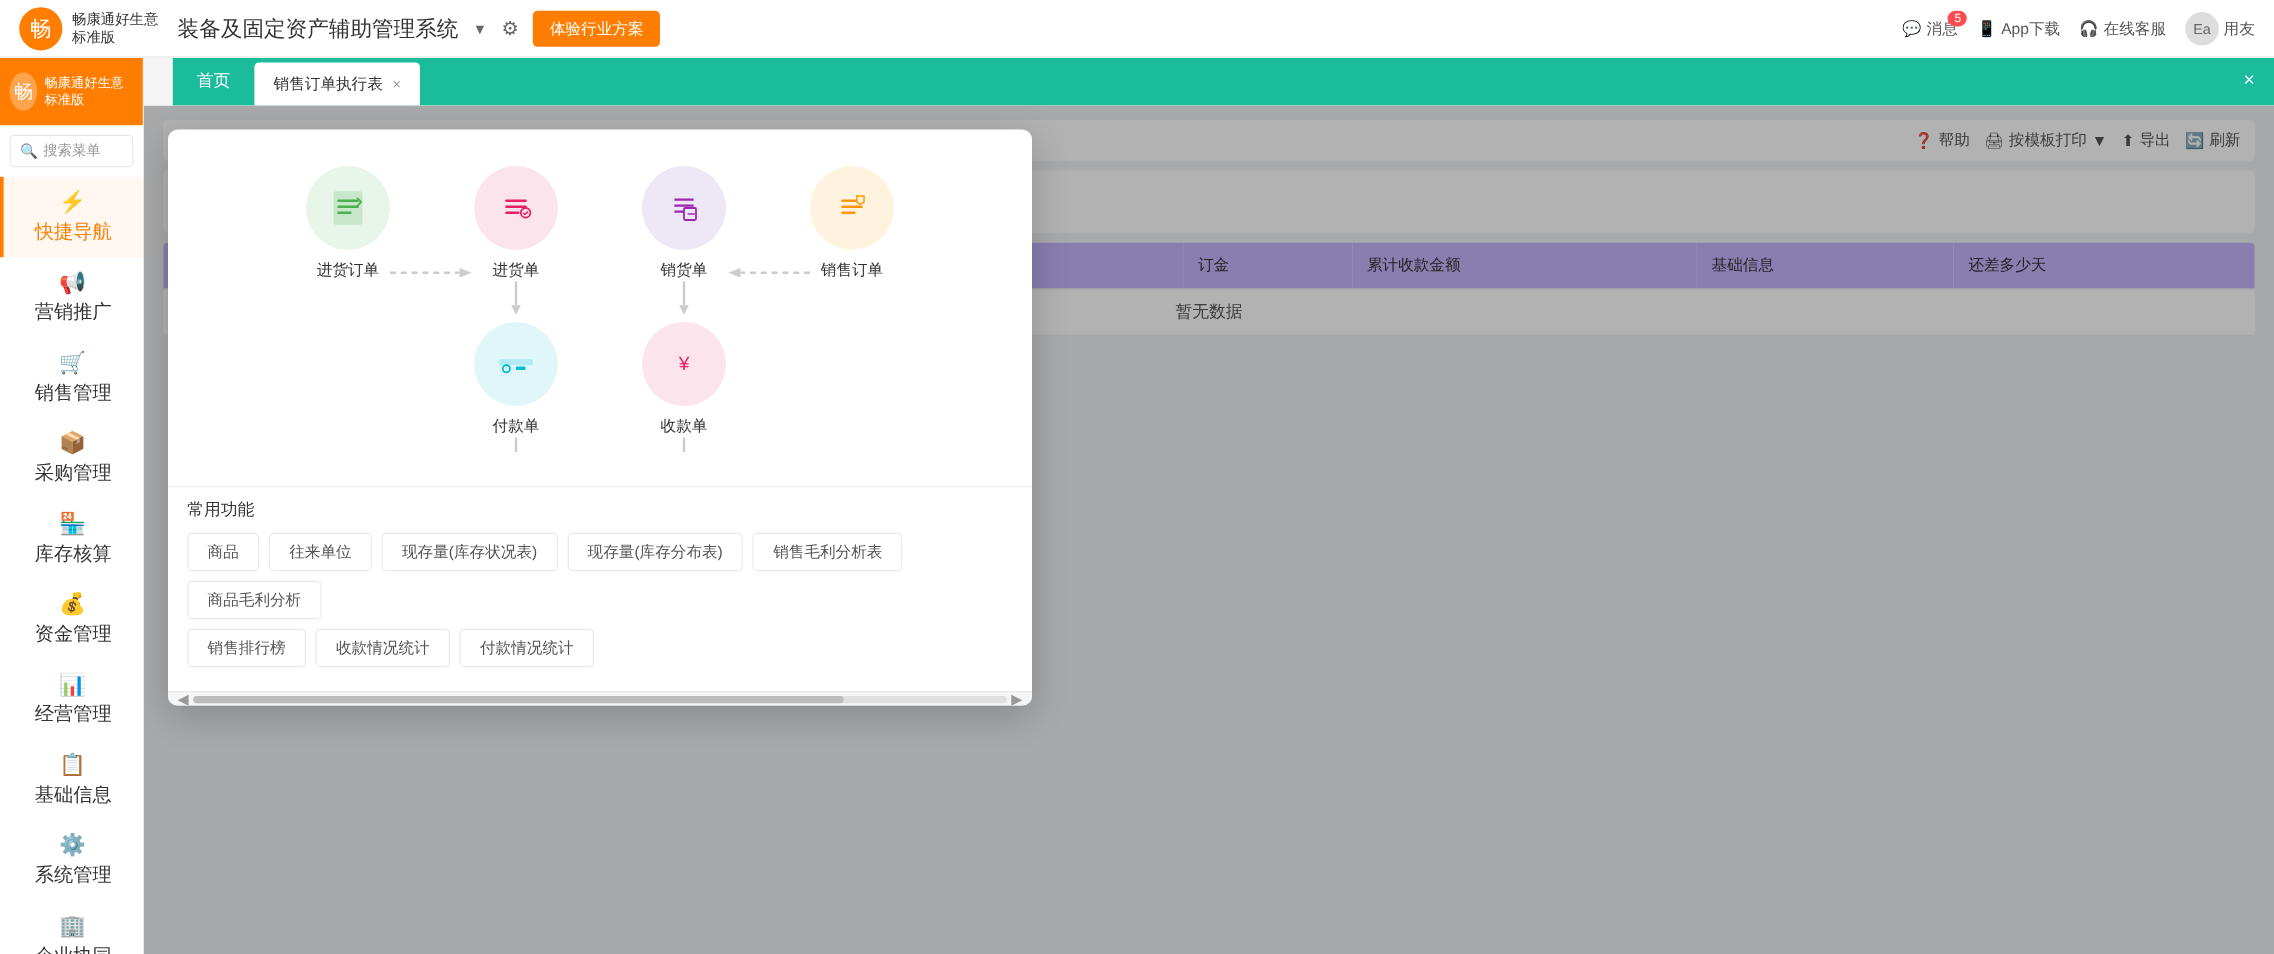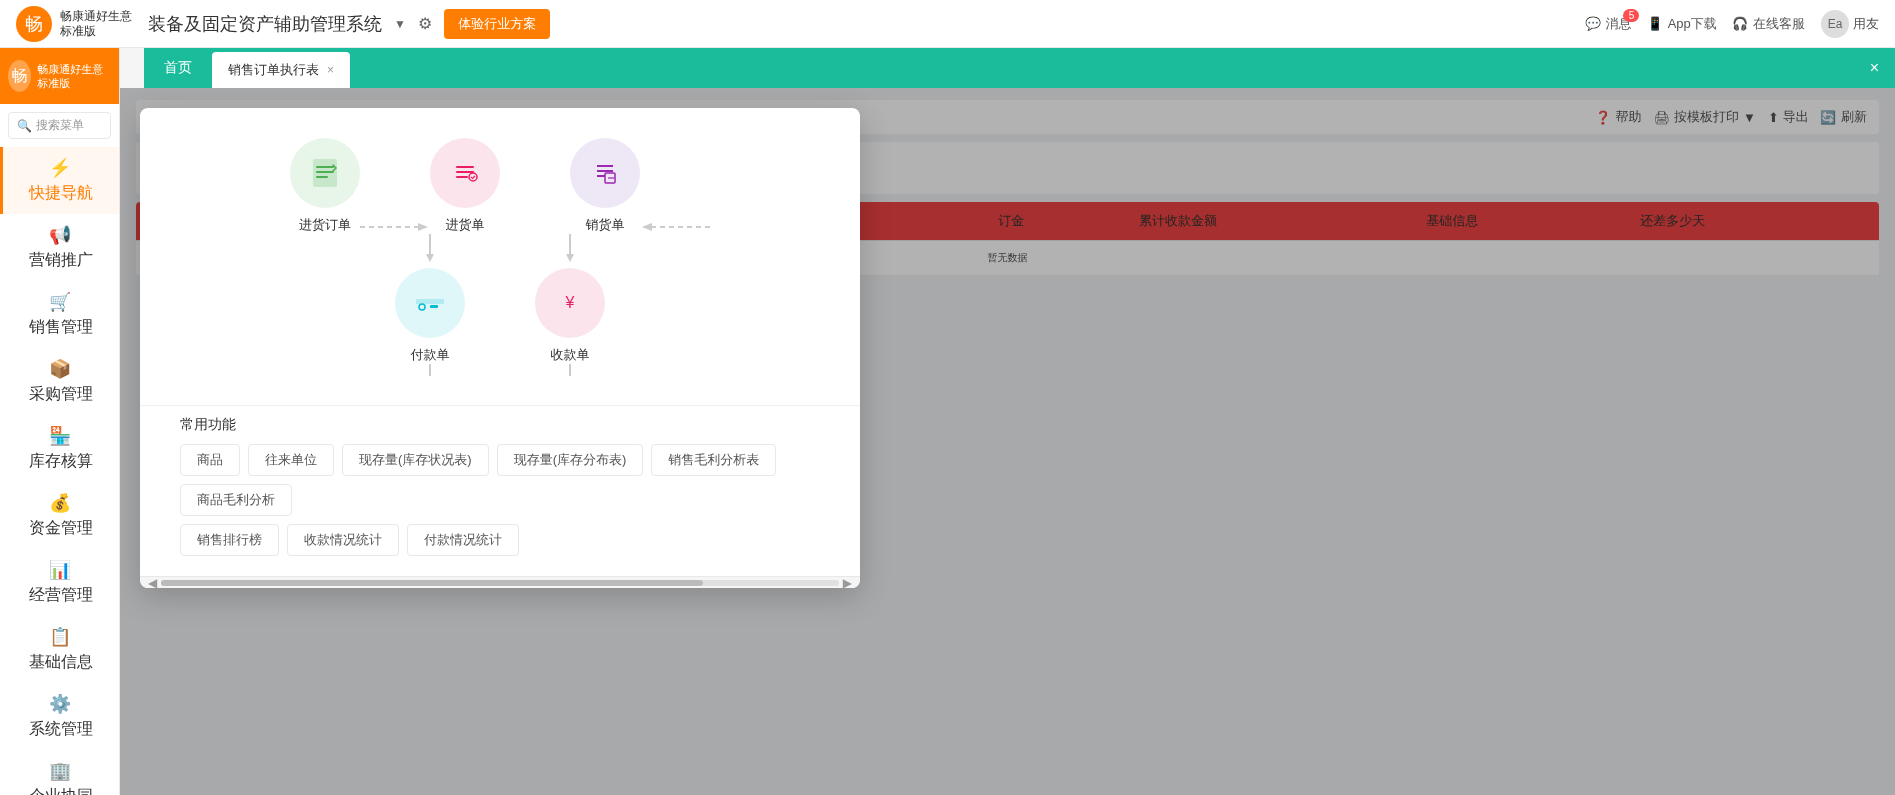--- a/index.html
+++ b/index.html
@@ -60,44 +60,44 @@
     .filter-bar { background: white; padding: 10px 12px; border-radius: 4px; margin-bottom: 8px; display: flex; align-items: center; gap: 12px; flex-wrap: wrap; }
     .filter-input { border: 1px solid #e8e8e8; border-radius: 4px; padding: 5px 10px; font-size: 13px; color: #999; width: 160px; }
     .filter-select { border: 1px solid #e8e8e8; border-radius: 4px; padding: 5px 10px; font-size: 13px; color: #999; width: 120px; }
     .query-btn { background: #ff7d00; color: white; border: none; border-radius: 4px; padding: 6px 20px; font-size: 13px; cursor: pointer; }
     .set-btn { background: #fff; color: #555; border: 1px solid #e8e8e8; border-radius: 4px; padding: 6px 12px; font-size: 13px; cursor: pointer; margin-left: 4px; }
     .more-filter { color: #1abc9c; font-size: 13px; cursor: pointer; }
 
     
     .data-table { background: white; border-radius: 4px; overflow: auto; }
     .data-table table { width: 100%; border-collapse: collapse; font-size: 13px; }
-    .data-table th { background: #ef4444; border-bottom: 1px solid #e8e8e8; padding: 10px 12px; text-align: left; color: #333; font-weight: 500; white-space: nowrap; }
+    .data-table th { background: #c4b5fd; border-bottom: 1px solid #e8e8e8; padding: 10px 12px; text-align: left; color: #333; font-weight: 500; white-space: nowrap; }
     .data-table td { border-bottom: 1px solid #f0f0f0; padding: 10px 12px; color: #555; white-space: nowrap; }
-    .no-data { text-align: center; color: #999; padding: 60px; font-size: 10px; }
+    .no-data { text-align: center; color: #999; padding: 60px; font-size: 14px; }
 
     
     .modal-overlay { position: absolute; top: 0; left: 0; right: 0; bottom: 0; background: rgba(0,0,0,0.3); z-index: 100; display: flex; align-items: flex-start; justify-content: flex-start; padding: 20px; }
     .modal-box { background: white; border-radius: 8px; width: 720px; max-height: 480px; overflow: hidden; box-shadow: 0 8px 32px rgba(0,0,0,0.2); display: flex; flex-direction: column; }
 
     
     .workflow-area { padding: 30px 40px 20px; flex: 1; overflow: auto; }
     .workflow-item { display: flex; flex-direction: column; align-items: center; gap: 8px; }
     .workflow-circle { width: 70px; height: 70px; border-radius: 50%; display: flex; align-items: center; justify-content: center; font-size: 28px; }
     .wf-green { background: #e8f5e9; color: #4caf50; }
     .wf-red { background: #fce4ec; color: #e91e63; }
     .wf-purple { background: #ede7f6; color: #9c27b0; }
     .wf-orange { background: #fff3e0; color: #ff9800; }
     .wf-cyan { background: #e0f7fa; color: #00bcd4; }
     .wf-pink { background: #fce4ec; color: #e91e63; }
     .wf-orange2 { background: #fff8e1; color: #ff9800; }
     .wf-blue { background: #e3f2fd; color: #2196f3; }
     .workflow-label { font-size: 13px; color: #333; }
 
     
-    .common-funcs { padding: 10px 40px 20px; border-top: 1px solid #f0f0f0; margin-top: 29px; }
+    .common-funcs { padding: 10px 16px 20px; border-top: 1px solid #f0f0f0; margin-top: 29px; }
     .common-funcs-title { font-size: 14px; color: #333; font-weight: 500; margin-bottom: 10px; }
     .func-buttons { display: flex; flex-wrap: wrap; gap: 8px; }
     .func-btn { border: 1px solid #e8e8e8; border-radius: 4px; padding: 6px 16px; font-size: 13px; color: #555; background: white; cursor: pointer; }
 
     
     .modal-scrollbar { height: 12px; background: #f5f5f5; display: flex; align-items: center; padding: 0 4px; border-top: 1px solid #e8e8e8; }
     .scrollbar-track { flex: 1; height: 6px; background: #e0e0e0; border-radius: 3px; position: relative; }
     .scrollbar-thumb { position: absolute; left: 0; top: 0; width: 80%; height: 100%; background: #bbb; border-radius: 3px; }
     .scroll-arrow { color: #999; cursor: pointer; font-size: 12px; padding: 0 4px; }
   </style>
@@ -322,20 +322,30 @@
                 <span class="workflow-label">销货单</span>
               </div>
 
               <div style="display:flex;align-items:center;padding-top:25px;">
                 <svg width="70" height="14" viewBox="0 0 70 14">
                     <line x1="70" y1="7" x2="12" y2="7" stroke="#ccc" stroke-width="2" stroke-dasharray="5,4"></line>
                     <polygon points="12,3 2,7 12,11" fill="#ccc"></polygon>
                   </svg>
               </div>
 
+              <div class="workflow-item">
+                <div class="workflow-circle wf-orange">
+                  <svg width="36" height="36" viewBox="0 0 36 36" fill="none">
+                      <rect x="6" y="4" width="24" height="28" rx="2" fill="#fff3e0"></rect>
+                      <path d="M10 12h16M10 17h16M10 22h10" stroke="#ff9800" stroke-width="2" stroke-linecap="round"></path>
+                      <path d="M22 8h6v5l-3 2-3-2V8z" fill="#fff3e0" stroke="#ff9800" stroke-width="1.2"></path>
+                    </svg>
+                </div>
+                <span class="workflow-label">销售订单</span>
+              </div>
             </div>
 
             <div style="display:flex; justify-content:center; gap:0;">
 
               <div style="width:70px;"></div>
               <div style="width:70px;"></div>
 
               <div style="width:70px; display:flex; justify-content:center;">
                 <svg width="14" height="30" viewBox="0 0 14 30">
                     <line x1="7" y1="0" x2="7" y2="20" stroke="#ccc" stroke-width="2"></line>

